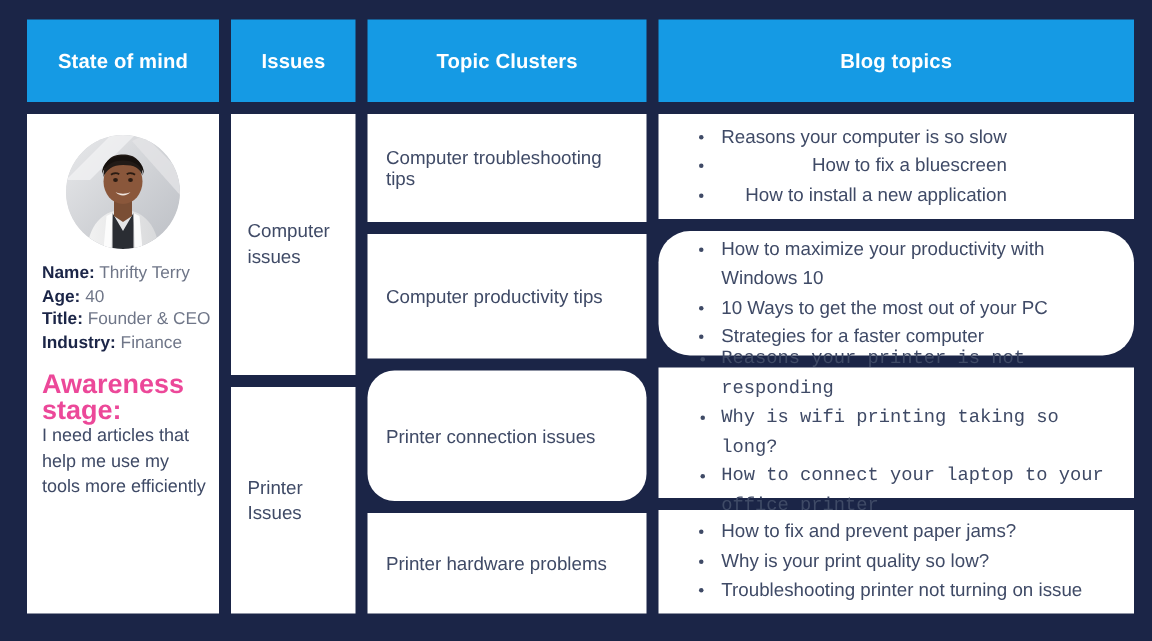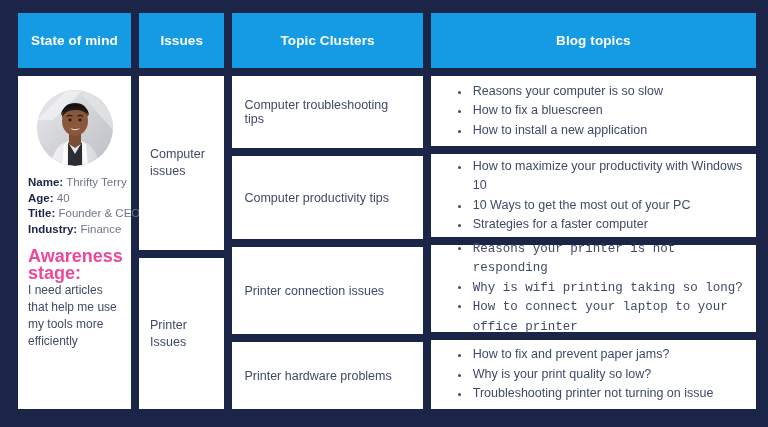--- a/index.html
+++ b/index.html
@@ -25,21 +25,21 @@
     display: flex;
     gap: 8px;
   }
 
   
   .col {
     display: flex;
     flex-direction: column;
     gap: 8px;
   }
-  .col-state  { width: 113px; }
+  .col-state  { width: 128px; }
   .col-issues { width: 88px; border-radius: 32px; }
   .col-topics { width: 196px; }
   .col-blog   { width: 335px; }
 
   
   .head {
     background: #159ae4;
     color: #ffffff;
     font-size: 13.5px;
     font-weight: bold;
@@ -124,31 +124,31 @@
   
   .cell-topic {
     display: flex;
     align-items: center;
     padding: 0 12px;
     font-size: 12.5px;
     color: #3f4a66;
   }
   .topic-1 { height: 72px; }
   .topic-2 { height: 83px; }
-  .topic-3 { height: 87px; }
+  .topic-3 { height: 87px; border-radius: 18px; }
   .topic-4 { flex: 1; }
 
   
   .cell-blog {
     display: flex;
     align-items: center;
     padding: 0 10px 0 18px;
   }
-  .blog-1 { height: 70px; }
-  .blog-2 { height: 83px; }
+  .blog-1 { height: 70px; text-align: right; }
+  .blog-2 { height: 83px; border-radius: 21px; }
   .blog-3 { height: 87px; font-family: Liberation Mono, monospace; }
   .blog-4 { flex: 1; }
 
   .blog-list {
     margin: 0;
     padding-left: 22px;
     font-size: 12.5px;
     line-height: 19.5px;
     color: #3f4a66;
   }

